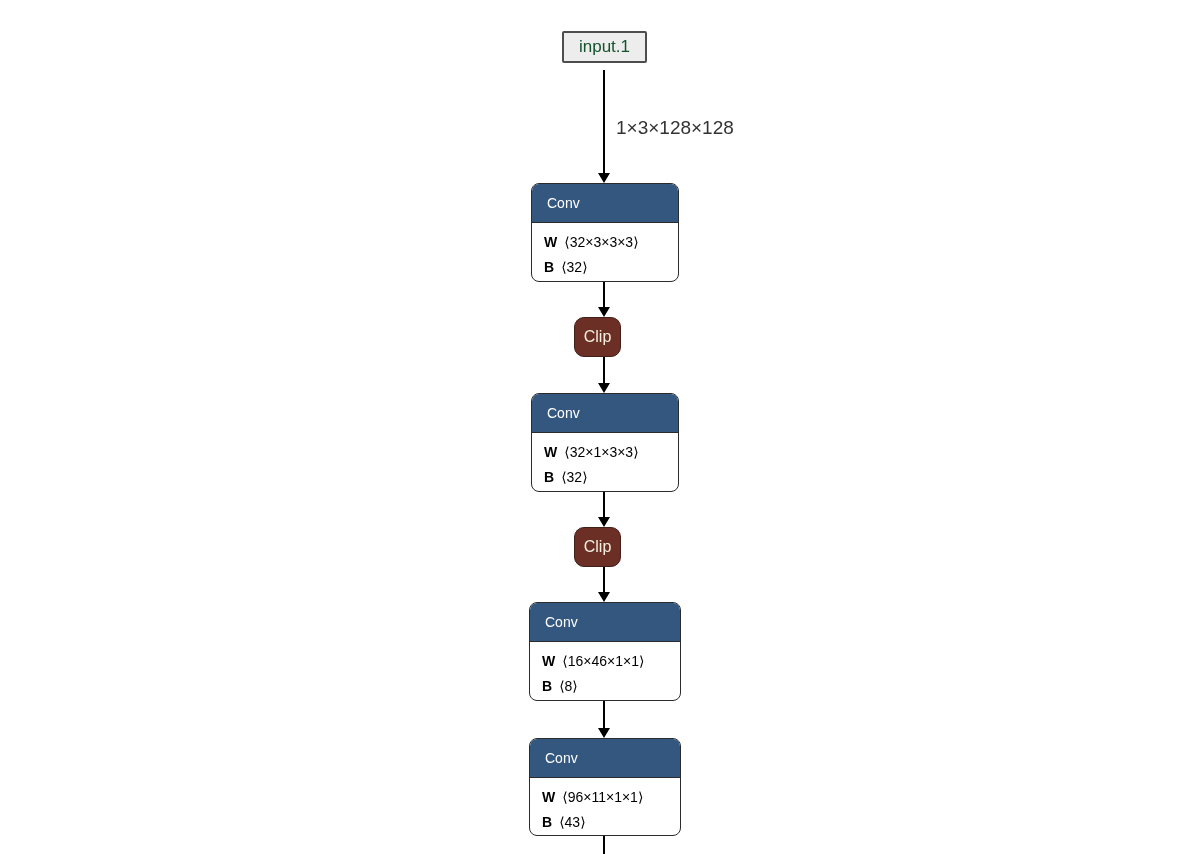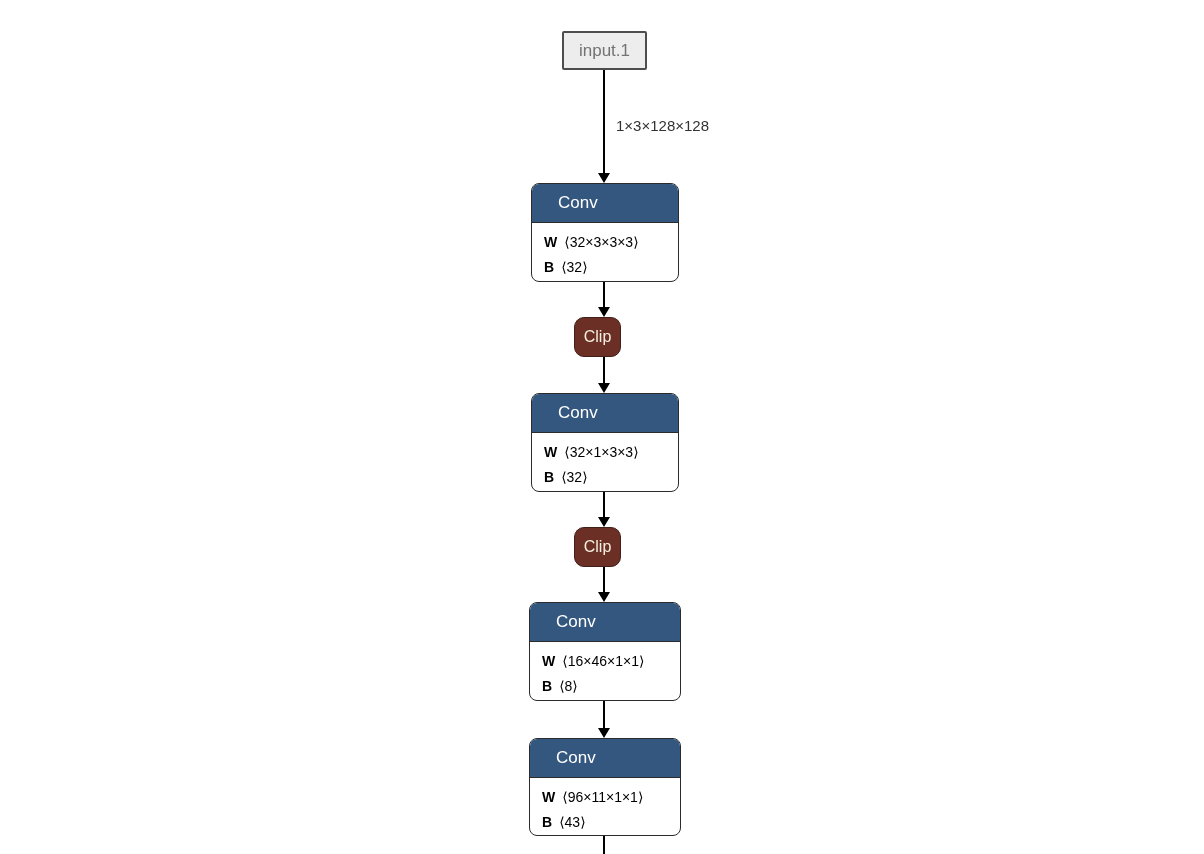--- a/index.html
+++ b/index.html
@@ -28,62 +28,62 @@
     width: 0;
     height: 0;
     border-left: 6px solid transparent;
     border-right: 6px solid transparent;
     border-top: 10px solid #000000;
   }
   .edge-label {
     position: absolute;
     left: 616px;
     top: 117px;
-    font-size: 15px;
+    font-size: 19px;
     color: #333333;
     white-space: nowrap;
   }
   
   .input-node {
     position: absolute;
     left: 562px;
     top: 31px;
     width: 85px;
-    height: 39px;
+    height: 32px;
     box-sizing: border-box;
     background: #ededed;
     border: 2px solid #4d4d4d;
     border-radius: 2px;
     display: flex;
     align-items: center;
     justify-content: center;
     font-size: 17px;
-    color: #737373;
+    color: #14532d;
     cursor: pointer;
   }
   
   .conv-node {
     position: absolute;
     box-sizing: border-box;
     background: #ffffff;
     border: 1.5px solid #2b2b2b;
     border-radius: 8px;
     overflow: hidden;
     cursor: pointer;
   }
   .conv-header {
     box-sizing: border-box;
     height: 38.5px;
     background: #34577f;
     border-bottom: 1.5px solid #2b2b2b;
     display: flex;
     align-items: center;
-    padding-left: 26px;
+    padding-left: 15px;
     color: #ffffff;
-    font-size: 17px;
+    font-size: 14px;
   }
   .conv-body {
     padding: 7px 0 0 12px;
   }
   .param-row {
     height: 25px;
     display: flex;
     align-items: center;
     font-size: 14px;
     color: #000000;

